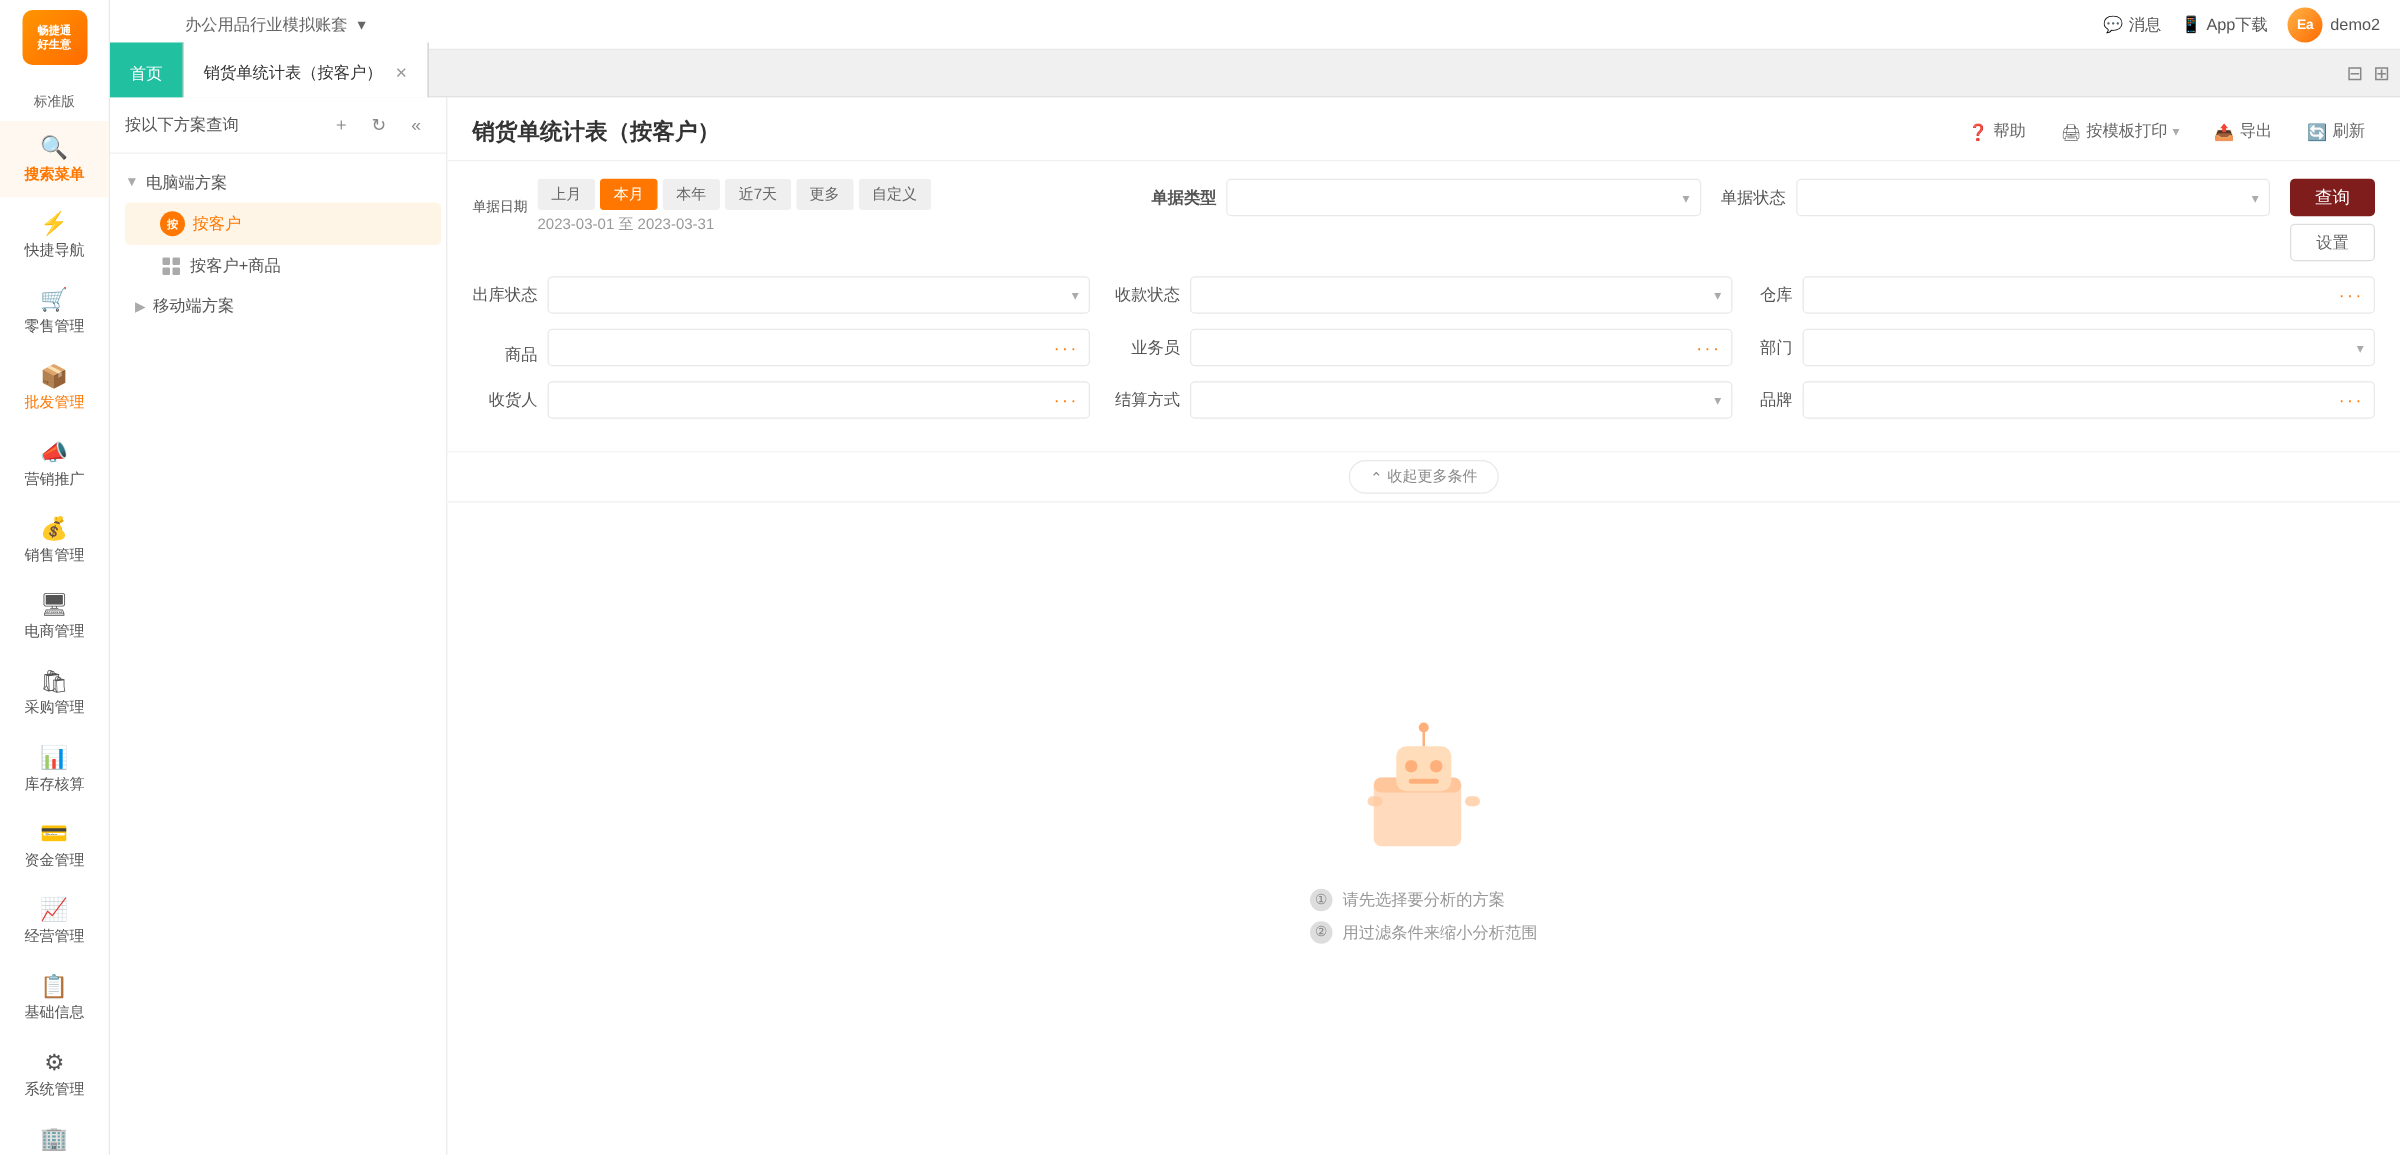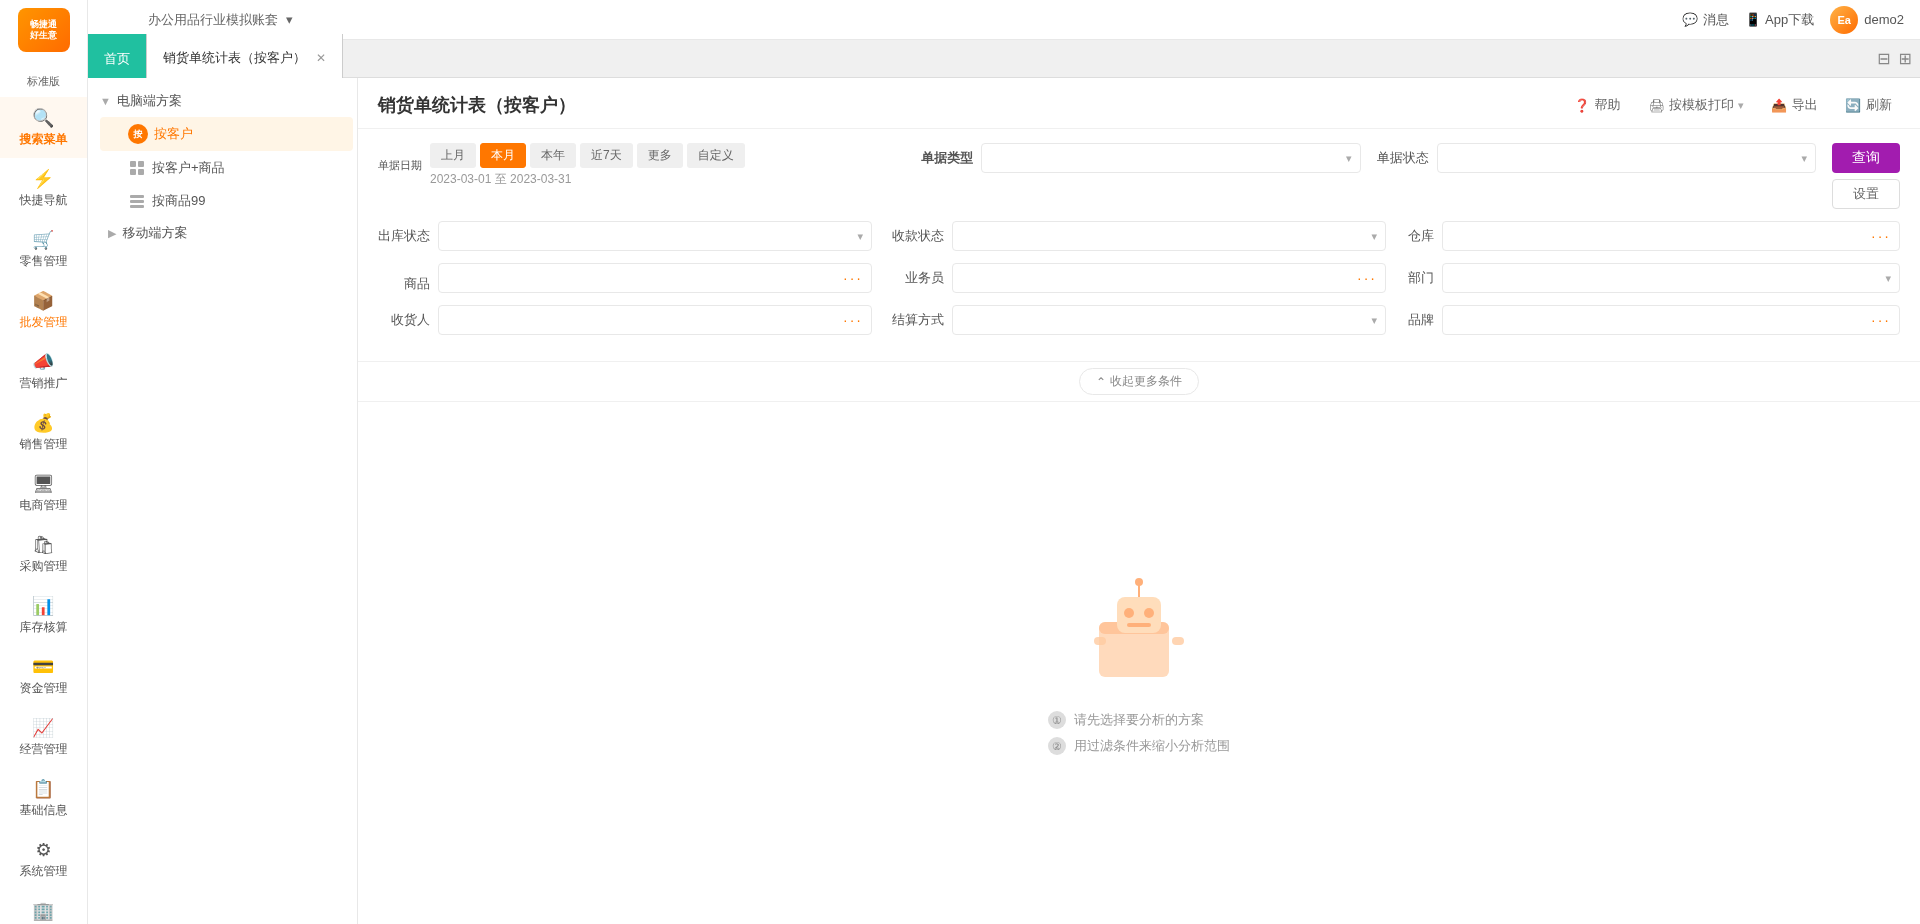--- a/index.html
+++ b/index.html
@@ -54,21 +54,21 @@
     .tree-child-icon { width: 20px; height: 20px; border-radius: 50%; background: #ff7700; display: flex; align-items: center; justify-content: center; color: white; font-size: 10px; font-weight: bold; flex-shrink: 0; }
     .tree-child-icon-small { width: 18px; height: 18px; display: flex; align-items: center; justify-content: center; font-size: 14px; color: #888; flex-shrink: 0; }
     .tree-parent2 { padding: 6px 12px 6px 20px; display: flex; align-items: center; gap: 6px; cursor: pointer; font-size: 13px; color: #555; }
 
     
     .right-panel { flex: 1; display: flex; flex-direction: column; overflow: hidden; background: #fff; }
     .page-header { padding: 14px 20px 10px; display: flex; align-items: center; justify-content: space-between; border-bottom: 1px solid #f0f0f0; }
     .page-title { font-size: 18px; font-weight: 600; color: #333; }
     .page-actions { display: flex; align-items: center; gap: 12px; }
     .page-action-btn { display: flex; align-items: center; gap: 4px; font-size: 13px; color: #666; cursor: pointer; padding: 4px 8px; border-radius: 4px; }
-    .btn-orange { background: #a21caf; color: white; border: none; padding: 6px 20px; border-radius: 4px; font-size: 14px; cursor: pointer; }
+    .btn-orange { background: #7f1d1d; color: white; border: none; padding: 6px 20px; border-radius: 4px; font-size: 14px; cursor: pointer; }
     .btn-setting { background: #fff; color: #666; border: 1px solid #ddd; padding: 5px 16px; border-radius: 4px; font-size: 13px; cursor: pointer; }
 
     
     .filter-area { padding: 14px 20px; border-bottom: 1px solid #f0f0f0; }
     .date-btn { padding: 3px 10px; border-radius: 3px; font-size: 12px; cursor: pointer; border: 1px solid transparent; color: #666; }
     .date-btn.active { background: #ff7700; color: white; border-color: #ff7700; }
     .collapse-bar { display: flex; justify-content: center; padding: 6px 0; background: #fff; border-bottom: 1px solid #f0f0f0; }
     .collapse-btn { display: flex; align-items: center; gap: 4px; font-size: 12px; color: #888; cursor: pointer; padding: 4px 16px; border: 1px solid #e8e8e8; border-radius: 20px; background: #fff; }
 
     
@@ -182,20 +182,34 @@
     </div>
     <div class="tab-expand">
       <span class="tab-expand-btn">⊟</span>
       <span class="tab-expand-btn">⊞</span>
     </div>
   </div>
 
   <div class="page-content">
 
     <div class="left-panel">
+      <div class="left-panel-header">
+        <span class="left-panel-title">按以下方案查询</span>
+        <div class="left-panel-actions">
+          <div class="left-panel-icon-btn">
+            <span>＋</span>
+          </div>
+          <div class="left-panel-icon-btn">
+            <span>↻</span>
+          </div>
+          <div class="left-panel-icon-btn">
+            <span>«</span>
+          </div>
+        </div>
+      </div>
       <div class="tree-section">
 
         <div class="tree-parent">
           <span style="color:#aaa;font-size:11px;">▼</span>
           <span>电脑端方案</span>
         </div>
         <div class="tree-children">
 
           <div class="tree-child active">
             <div class="tree-child-icon">
@@ -210,30 +224,20 @@
                   <rect x="1" y="1" width="6" height="6" fill="#aaa" rx="1"></rect>
                   <rect x="9" y="1" width="6" height="6" fill="#aaa" rx="1"></rect>
                   <rect x="1" y="9" width="6" height="6" fill="#aaa" rx="1"></rect>
                   <rect x="9" y="9" width="6" height="6" fill="#aaa" rx="1"></rect>
                 </svg>
             </div>
             <span>按客户+商品</span>
           </div>
 
 
-          <div class="tree-child">
-            <div class="tree-child-icon-small">
-              <svg width="16" height="16" viewBox="0 0 16 16">
-                  <rect x="1" y="2" width="14" height="3" fill="#aaa" rx="1"></rect>
-                  <rect x="1" y="7" width="14" height="3" fill="#aaa" rx="1"></rect>
-                  <rect x="1" y="12" width="14" height="3" fill="#aaa" rx="1"></rect>
-                </svg>
-            </div>
-            <span>按商品99</span>
-          </div>
 
         </div>
 
         <div class="tree-parent2">
           <span style="color:#aaa;font-size:11px;">▶</span>
           <span>移动端方案</span>
         </div>
       </div>
     </div>
 

